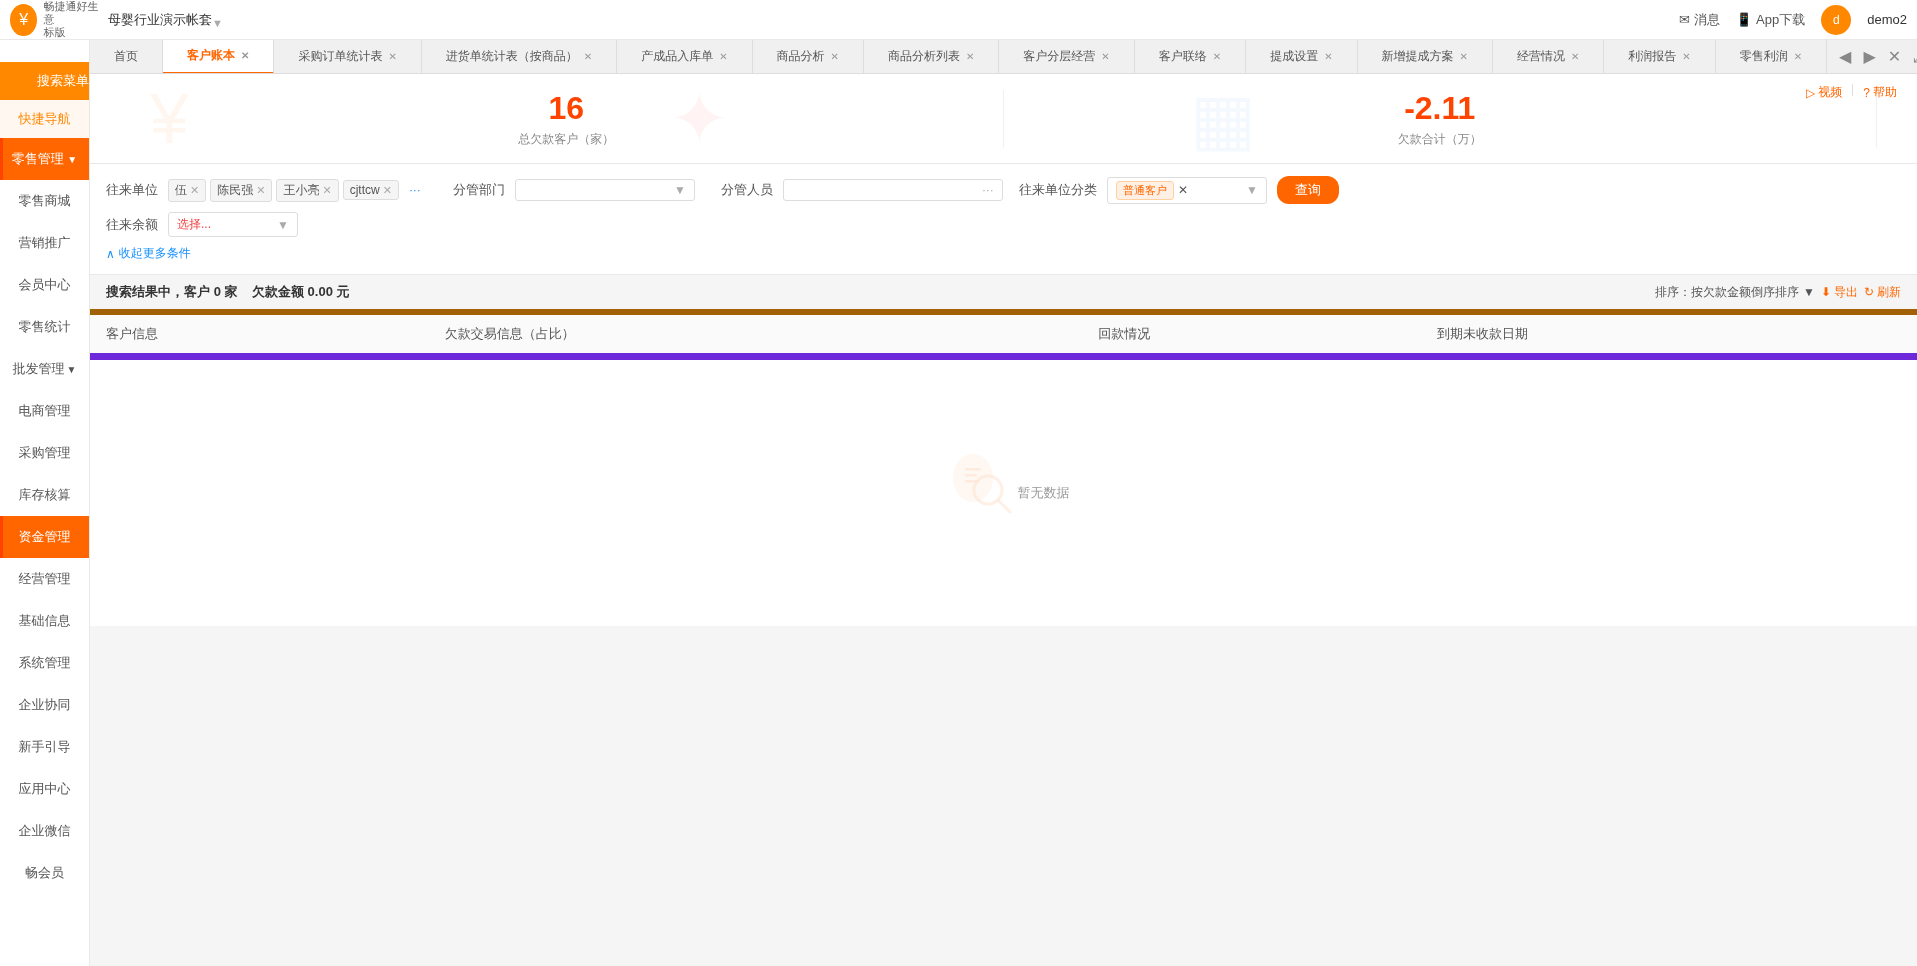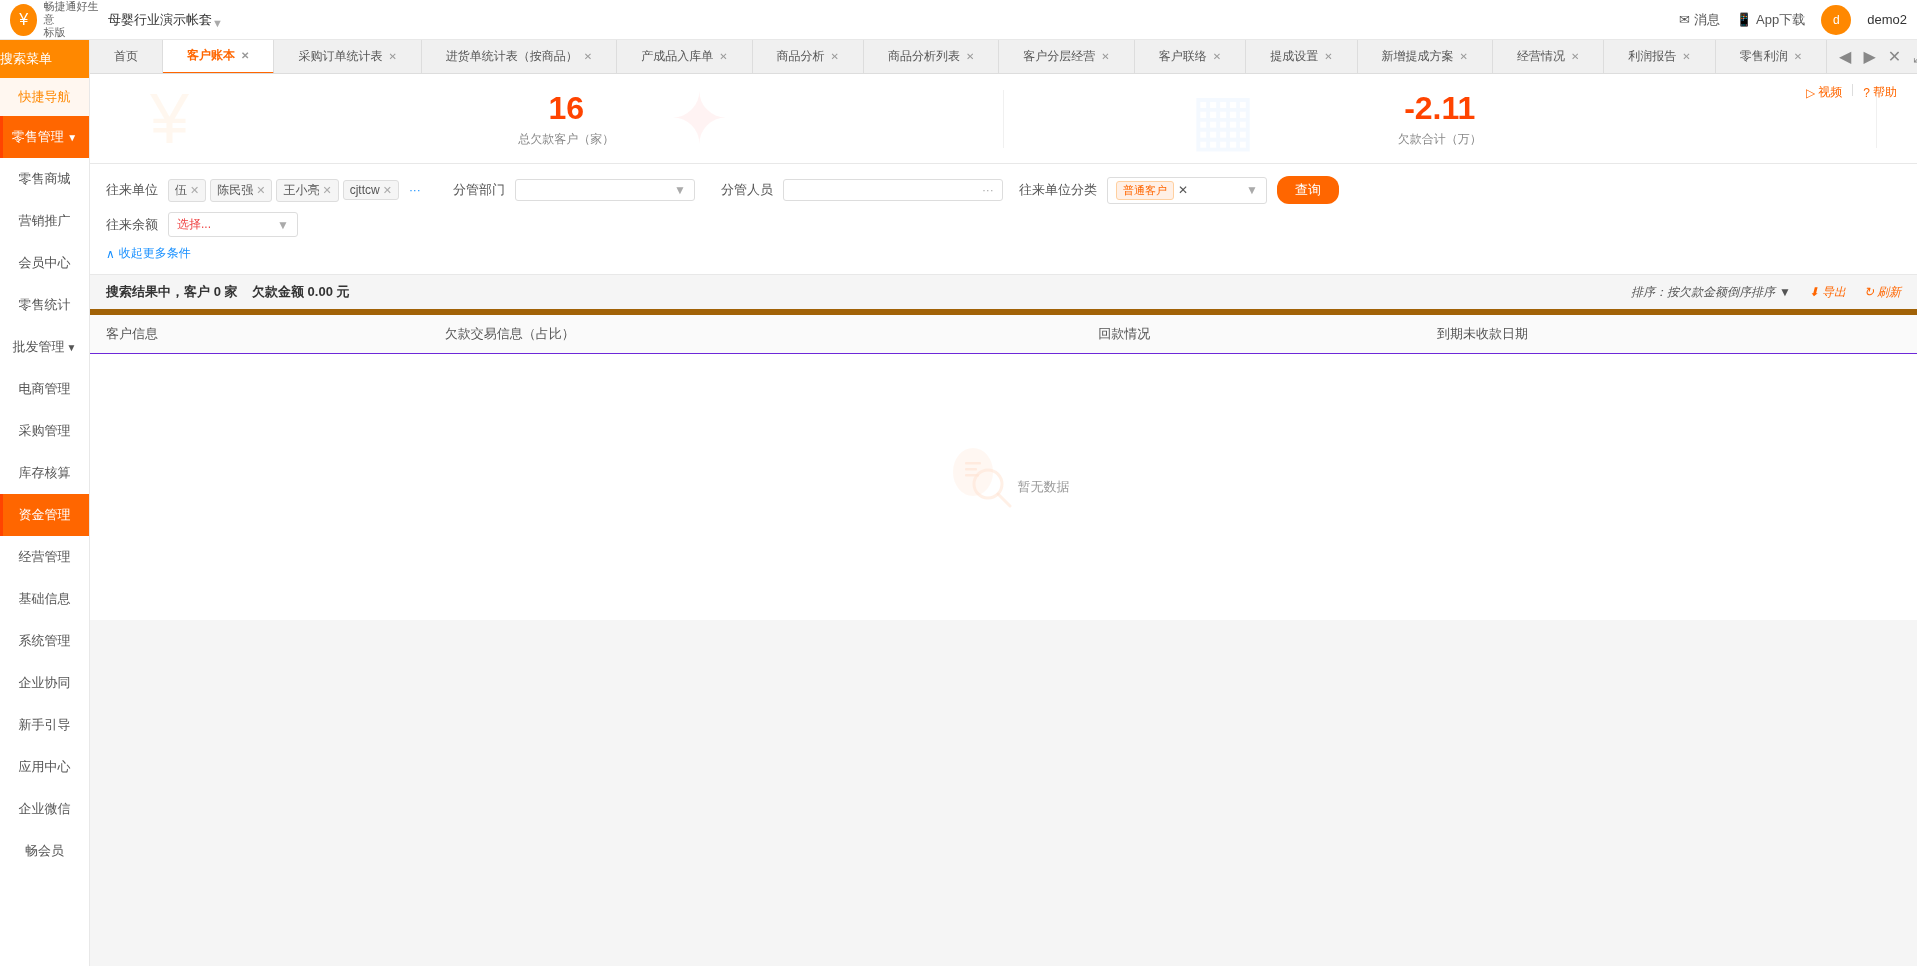--- a/index.html
+++ b/index.html
@@ -16,21 +16,21 @@
     .logo-text { font-size: 11px; color: #666; line-height: 1.2; }
     .account-selector { display: flex; align-items: flex-end; gap: 0; font-size: 13px; color: #333; cursor: pointer; }
     .top-header-right { display: flex; align-items: center; gap: 16px; }
     .header-action { display: flex; align-items: center; gap: 4px; font-size: 13px; color: #555; cursor: pointer; }
 
     
     .main-layout { display: flex; flex: 1; overflow: hidden; }
 
     
     .sidebar { width: 90px; background: #fff; border-right: 1px solid #e8e8e8; display: flex; flex-direction: column; flex-shrink: 0; }
-    .sidebar-search { background: #ff8800; color: #fff; padding: 10px 0; text-align: left; font-size: 13px; cursor: pointer; }
+    .sidebar-search { background: #ff8800; color: #fff; padding: 10px 0; text-align: right; font-size: 13px; cursor: pointer; margin-top: 22px; }
     .sidebar-quick-nav { background: #fff7f0; padding: 10px 0; text-align: center; font-size: 13px; color: #ff8800; cursor: pointer; }
     .sidebar-item { padding: 12px 0; text-align: center; font-size: 13px; color: #555; cursor: pointer; position: relative; }
     .sidebar-item.active { background: #ff6600; color: #fff; }
     .sidebar-item.active::before { content: ''; position: absolute; left: 0; top: 0; bottom: 0; width: 3px; background: #ff4400; }
     .sidebar-item.has-arrow { display: flex; align-items: center; justify-content: center; gap: 2px; }
 
     
     .content-area { flex: 1; display: flex; flex-direction: column; overflow: hidden; }
 
     
@@ -66,27 +66,27 @@
     .filter-dropdown .arrow { color: #aaa; margin-left: auto; }
     .filter-multi { display: flex; align-items: center; gap: 4px; border: 1px solid #ddd; border-radius: 3px; padding: 3px 8px; font-size: 12px; color: #555; cursor: pointer; min-width: 200px; background: #fff; }
     .filter-multi .dots { color: #aaa; }
     .query-btn { background: #ff6600; color: #fff; border: none; border-radius: 12px; padding: 5px 18px; font-size: 13px; cursor: pointer; }
     .collapse-btn { display: flex; align-items: center; gap: 4px; color: #1890ff; font-size: 12px; cursor: pointer; margin: 0 auto; }
 
     
     .results-bar { background: #f5f5f5; padding: 8px 16px; display: flex; align-items: center; justify-content: space-between; border-bottom: 6px solid #a16207; }
     .results-info { font-size: 13px; color: #555; }
     .results-info span { color: #333; font-weight: bold; }
-    .results-actions { display: flex; align-items: center; gap: 18px; font-size: 12px; color: #555; font-style: italic; }
+    .results-actions { display: flex; align-items: center; gap: 6px; font-size: 12px; color: #555; }
     .results-sort { display: flex; align-items: center; gap: 4px; cursor: pointer; }
     .results-action-btn { display: flex; align-items: center; gap: 3px; color: #ff6600; cursor: pointer; }
 
     
     .data-table { width: 100%; background: #fff; border-collapse: collapse; }
-    .data-table th { background: #fafafa; padding: 10px 16px; text-align: left; font-size: 13px; color: #555; border-bottom: 1px solid #6d28d9; font-weight: normal; }
+    .data-table th { background: #fafafa; padding: 10px 16px; text-align: left; font-size: 13px; color: #555; border-bottom: 7px solid #6d28d9; font-weight: normal; }
 
     
     .empty-state { display: flex; flex-direction: row; align-items: center; justify-content: center; padding: 80px 0; }
     .empty-text { font-size: 13px; color: #999; }
 
     
     .avatar { width: 30px; height: 30px; border-radius: 50%; background: #ff8800; display: flex; align-items: center; justify-content: center; color: #fff; font-size: 12px; }
 
     .category-tag { background: #fff0e6; color: #ff6600; border: 1px solid #ffd0a0; border-radius: 3px; padding: 1px 6px; font-size: 11px; }
   </style>

